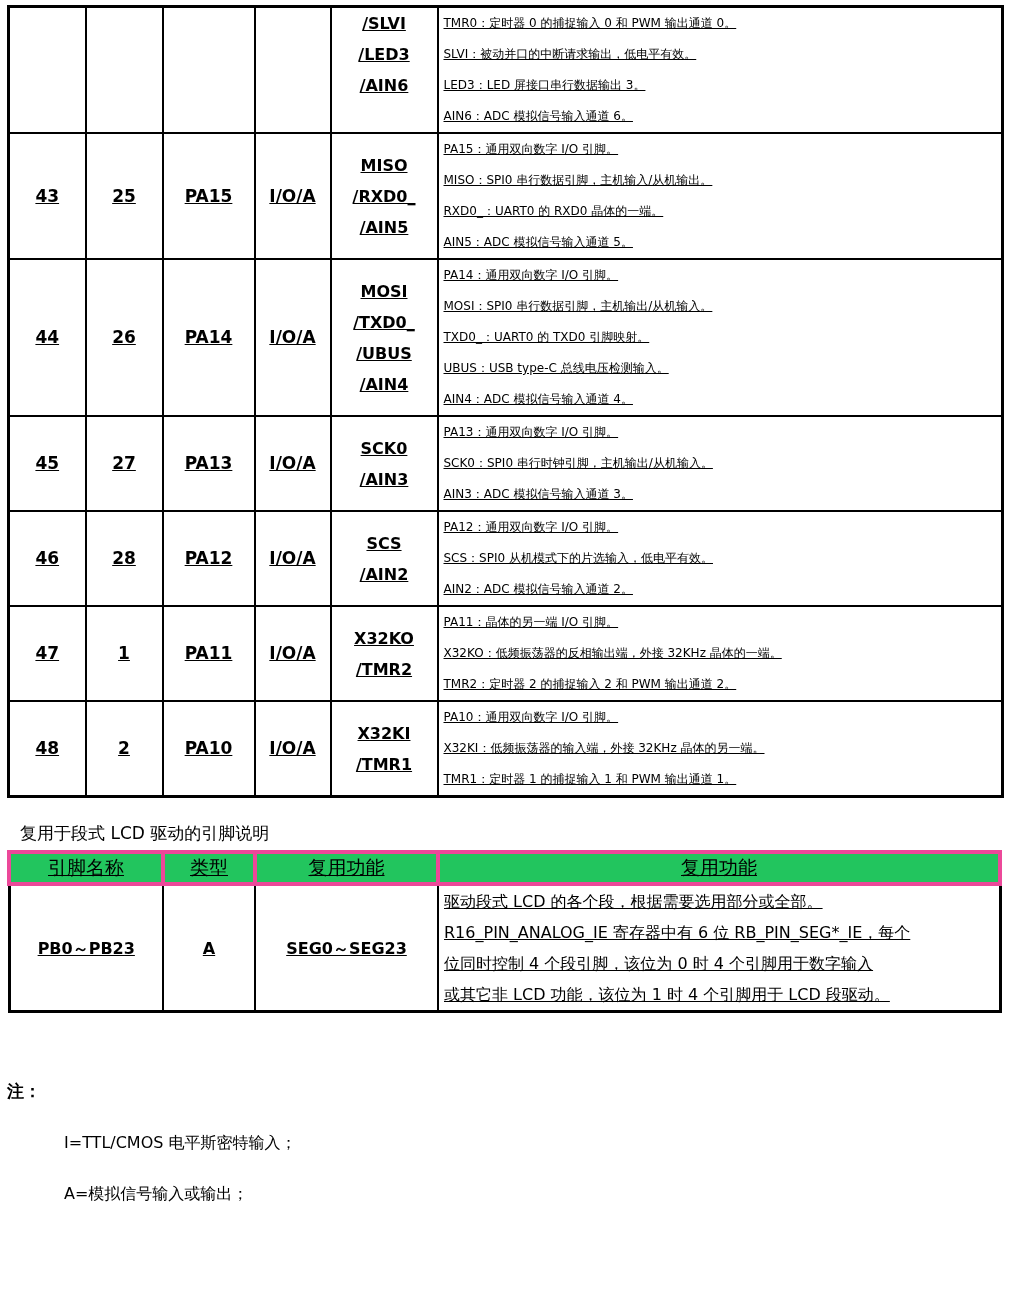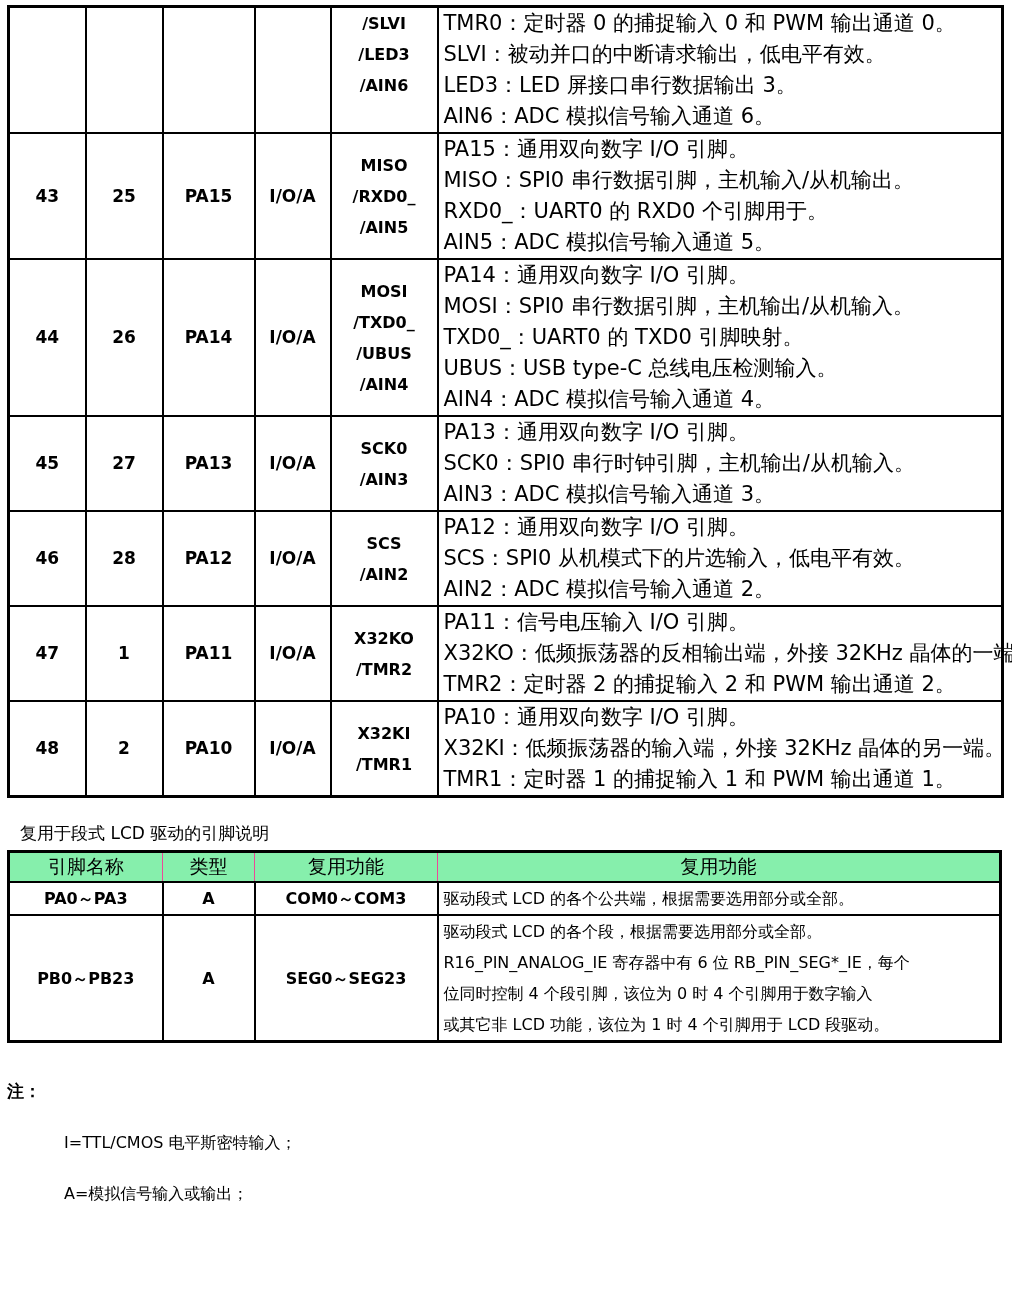--- a/index.html
+++ b/index.html
@@ -1,39 +1,39 @@
 <!DOCTYPE html>
 <html><head>
 <meta charset="utf-8">
 <style>
   html, body { margin: 0; padding: 0; background: #ffffff; }
   body {
     width: 1012px; height: 1296px; position: relative; overflow: hidden;
     font-family: "DejaVu Sans", "Liberation Sans", sans-serif;
     color: #000;
   }
-  table { border-collapse: collapse; position: absolute; table-layout: fixed; }
+  table { border-collapse: collapse; position: absolute; table-layout: fixed; text-decoration: underline; }
   #pin-table { left: 7px; top: 5px; width: 997px; border: 3px solid #000; }
   #pin-table td {
     border: 2px solid #000; padding: 0; font-size: 17px; font-weight: bold;
     text-align: center; vertical-align: middle; line-height: 31px;
   }
   #pin-table td.desc {
-    text-align: left; font-weight: normal; font-size: 21px; padding-left: 5px;
+    text-align: left; font-weight: normal; font-size: 12px; padding-left: 5px;
     white-space: nowrap; line-height: 31px; overflow: visible;
   }
   #pin-table td.alt div { line-height: 31px; font-size: 16px; }
   .desc div { line-height: 31px; height: 31px; }
 
   #lcd-title {
     position: absolute; left: 20px; top: 822px; font-size: 17px;
   }
   #lcd-table { left: 7px; top: 850px; width: 995px; border: 3px solid #000; }
   #lcd-table th {
-    background: #86efac; border: 1px solid #ec4899; font-weight: normal;
+    background: #22c55e; border: 4px solid #ec4899; font-weight: normal;
     font-size: 19px; height: 28px; padding: 0; text-align: center;
   }
   #lcd-table td {
     border: 2px solid #000; font-size: 16px; text-align: center;
     vertical-align: middle; padding: 0; line-height: 31px; font-weight: bold;
   }
   #lcd-table td.desc { text-align: left; padding-left: 5px; font-weight: normal; white-space: nowrap; }
 
   #notes { position: absolute; left: 7px; top: 1075px; font-size: 16px; }
   #notes .note-head { font-weight: bold; height: 32px; line-height: 32px; font-size: 17px; }
@@ -76,21 +76,21 @@
         <td>PA15</td>
         <td>I/O/A</td>
         <td class="alt">
           <div>MISO</div>
           <div>/RXD0_</div>
           <div>/AIN5</div>
         </td>
         <td class="desc">
           <div>PA15：通用双向数字 I/O 引脚。</div>
           <div>MISO：SPI0 串行数据引脚，主机输入/从机输出。</div>
-          <div>RXD0_：UART0 的 RXD0 个引脚用于。</div>
+          <div>RXD0_：UART0 的 RXD0 晶体的一端。</div>
           <div>AIN5：ADC 模拟信号输入通道 5。</div>
         </td>
       </tr>
       <tr style="height: 155px;">
         <td>44</td>
         <td>26</td>
         <td>PA14</td>
         <td>I/O/A</td>
         <td class="alt">
           <div>MOSI</div>
@@ -139,21 +139,21 @@
       <tr style="height: 93px;">
         <td>47</td>
         <td>1</td>
         <td>PA11</td>
         <td>I/O/A</td>
         <td class="alt">
           <div>X32KO</div>
           <div>/TMR2</div>
         </td>
         <td class="desc">
-          <div>PA11：信号电压输入 I/O 引脚。</div>
+          <div>PA11：晶体的另一端 I/O 引脚。</div>
           <div>X32KO：低频振荡器的反相输出端，外接 32KHz 晶体的一端。</div>
           <div>TMR2：定时器 2 的捕捉输入 2 和 PWM 输出通道 2。</div>
         </td>
       </tr>
       <tr style="height: 93px;">
         <td>48</td>
         <td>2</td>
         <td>PA10</td>
         <td>I/O/A</td>
         <td class="alt">
@@ -181,28 +181,20 @@
   <thead>
     <tr>
       <th>引脚名称</th>
       <th>类型</th>
       <th>复用功能</th>
       <th>复用功能</th>
     </tr>
   </thead>
   <tbody id="lcd-body">
       <tr>
-        <td>PA0～PA3</td>
-        <td>A</td>
-        <td>COM0～COM3</td>
-        <td class="desc">
-          <div>驱动段式 LCD 的各个公共端，根据需要选用部分或全部。</div>
-        </td>
-      </tr>
-      <tr>
         <td>PB0～PB23</td>
         <td>A</td>
         <td>SEG0～SEG23</td>
         <td class="desc">
           <div>驱动段式 LCD 的各个段，根据需要选用部分或全部。</div>
           <div>R16_PIN_ANALOG_IE 寄存器中有 6 位 RB_PIN_SEG*_IE，每个</div>
           <div>位同时控制 4 个段引脚，该位为 0 时 4 个引脚用于数字输入</div>
           <div>或其它非 LCD 功能，该位为 1 时 4 个引脚用于 LCD 段驱动。</div>
         </td>
       </tr>

